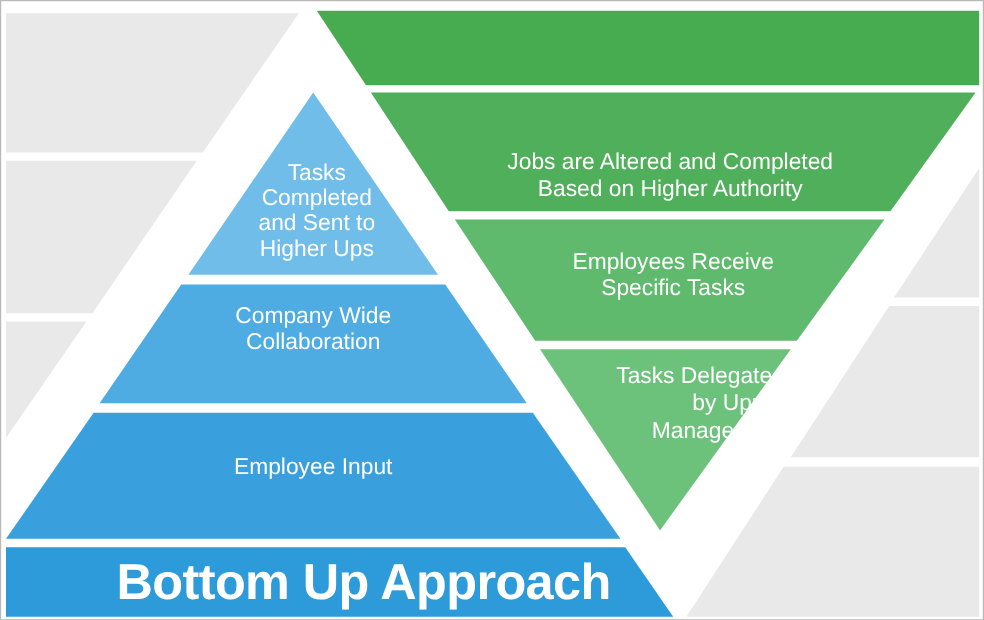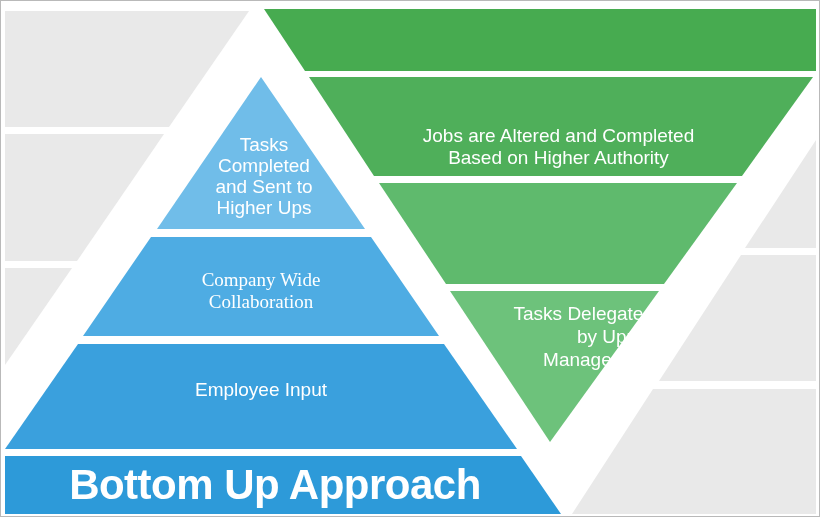--- a/index.html
+++ b/index.html
@@ -54,30 +54,32 @@
     <polygon points="260,76 364,228 156,228" fill="#70bde9"></polygon>
     <polygon points="150,236 370,236 438,335 82,335" fill="#4eace3"></polygon>
     <polygon points="77,343 443,343 516,448 4,448" fill="#3aa0dd"></polygon>
     <polygon points="4,455 520,455 560,513 4,513" fill="#2d9ad9"></polygon>
   </svg>
 
 
   <div class="label" style="left:360px;top:100px;width:395px;margin-top:24px;">Jobs are Altered and Completed
 Based on Higher Authority</div>
 
+  <div class="label" style="left:410px;top:207px;width:300px;">Employees Receive
+Specific Tasks</div>
 
   <div class="label g3" style="left:453px;top:301px;width:200px;">Tasks Delegated
 by Upper
 Management</div>
 
   <div class="label tight" style="left:163px;top:133px;width:200px;">Tasks
 Completed
 and Sent to
 Higher Ups</div>
 
-  <div class="label" style="left:110px;top:268px;width:300px;font-family:Liberation Serif, serif;">Company Wide
+  <div class="label" style="left:110px;top:252px;width:300px;">Company Wide
 Collaboration</div>
 
   <div class="label" style="left:110px;top:378px;width:300px;text-align:center;">Employee Input</div>
 
-  <div class="label big" style="left:16px;top:455px;width:516px;height:58px;">Bottom Up Approach</div>
+  <div class="label big" style="left:4px;top:455px;width:516px;height:58px;padding-left:40px;">Bottom Up Approach</div>
 
 </div>
 
 </body></html>

